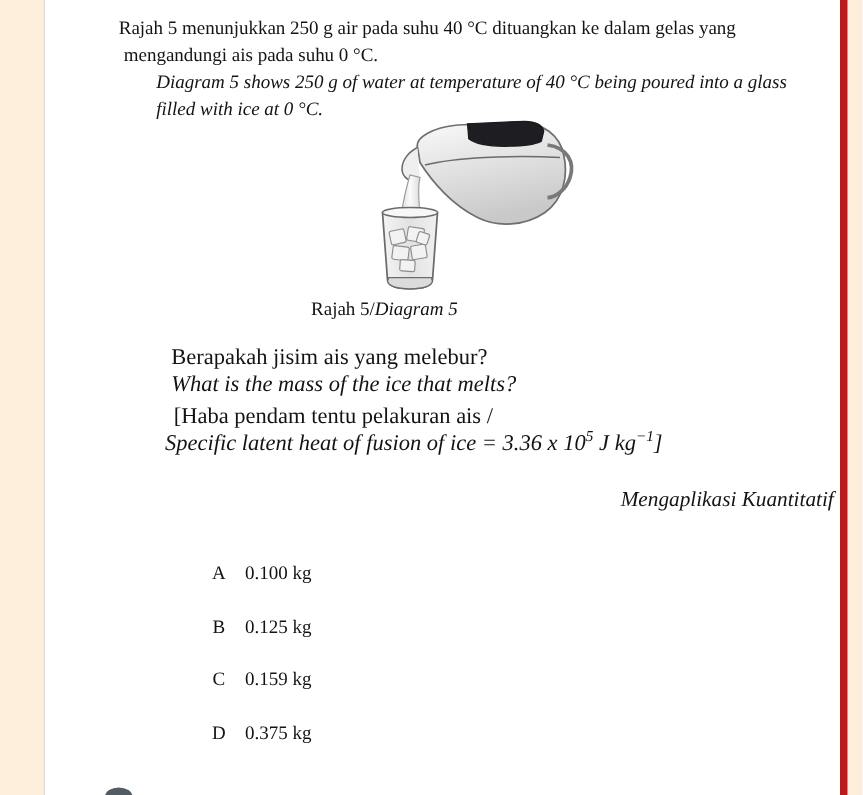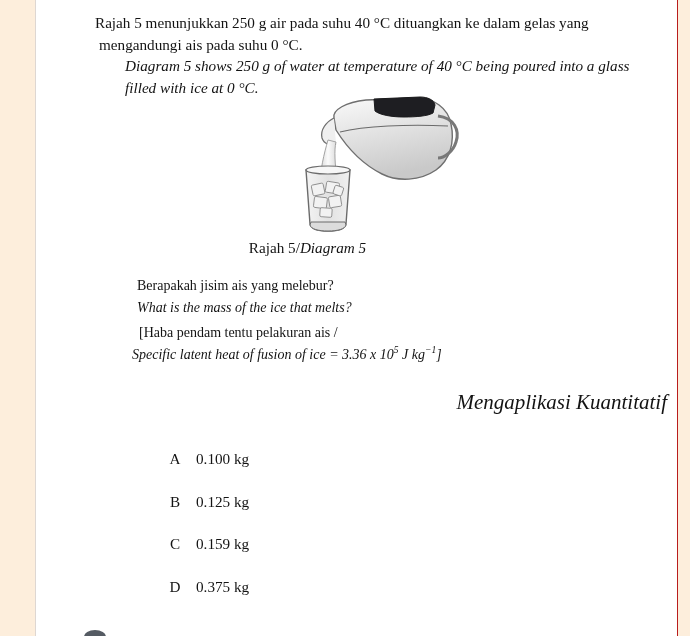--- a/index.html
+++ b/index.html
@@ -17,21 +17,21 @@
 
   
   #page-sheet {
     position: absolute;
     left: 35px;
     top: 0;
     width: 643px;
     height: 636px;
     background: #ffffff;
     border-left: 1px solid #ded7d2;
-    border-right: 1px solid #b91c1c;
+    border-right: 6px solid #b91c1c;
     box-sizing: border-box;
     overflow: hidden;
   }
 
   .content {
     position: absolute;
     left: 0;
     top: 0;
     width: 641px;
     height: 636px;
@@ -72,41 +72,41 @@
     color: #131313;
   }
   #figure-caption .cap-en { font-style: italic; }
 
   
   #question-block {
     position: absolute;
     left: 57px;
     top: 275px;
     width: 570px;
-    font-size: 14px;
+    font-size: 18px;
     line-height: 21.5px;
     color: #131313;
   }
   #q-ms { padding-left: 44px; }
   #q-en { padding-left: 44px; font-style: italic; }
   #const-1 { padding-left: 46px; margin-top: 4px; }
   #const-2 { font-style: italic; padding-left: 39px; }
   #const-3 { padding-left: 46px; }
   .mono-it { font-style: italic; }
   sup, sub {
     font-size: 0.68em;
     line-height: 0;
   }
   sup { vertical-align: super; }
 
   #skill-label {
     position: absolute;
     right: 10px;
     top: 390px;
-    font-size: 21px;
+    font-size: 17px;
     font-style: italic;
     color: #131313;
   }
 
   
   #options-block {
     position: absolute;
     left: 118px;
     top: 450px;
     width: 300px;

